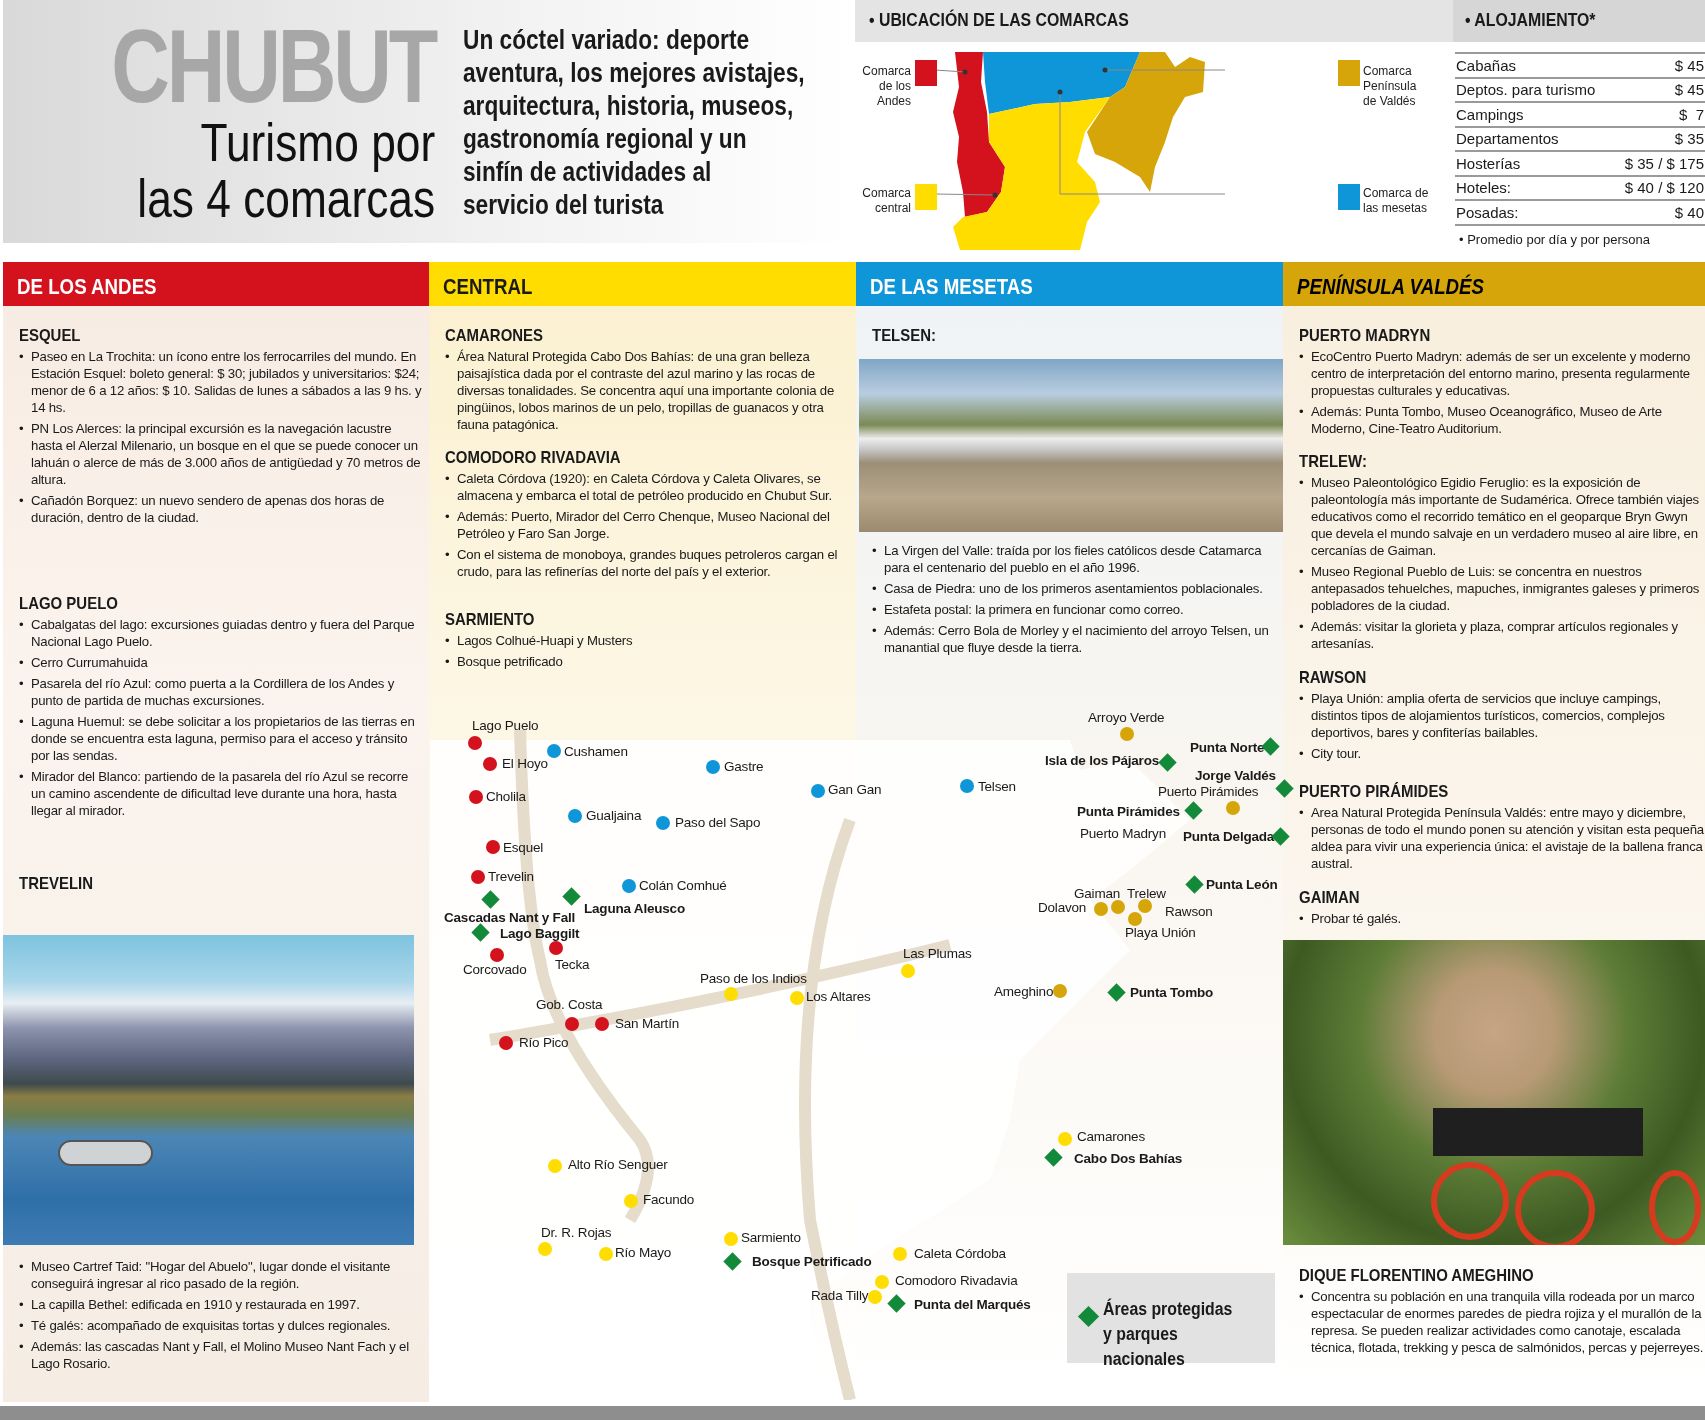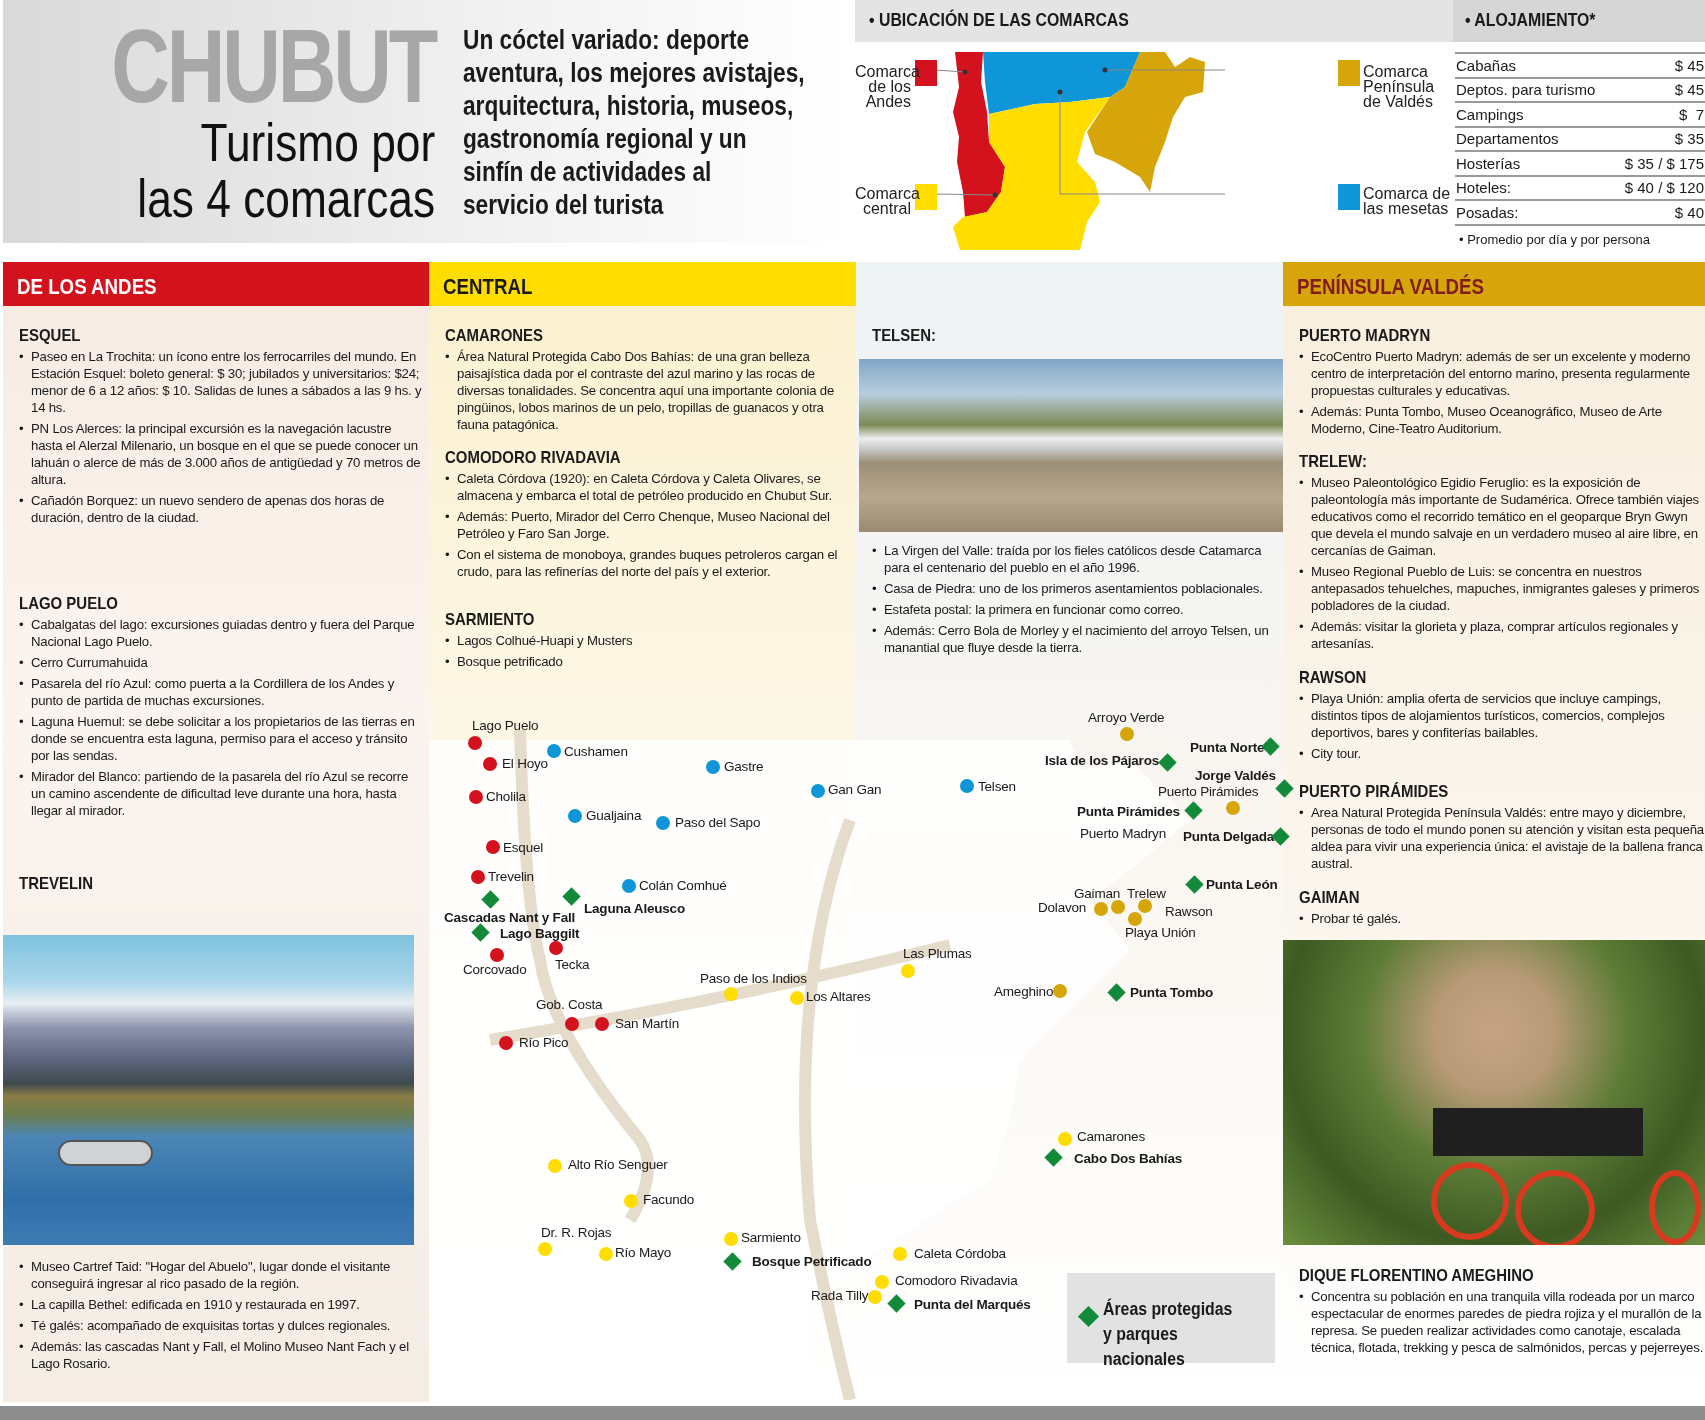--- a/index.html
+++ b/index.html
@@ -14,21 +14,21 @@
                color: #a7a7a8; letter-spacing: -4px; transform: scaleX(0.78); transform-origin: right top; line-height: 1; }
   #hero .sub { position: absolute; right: 420px; top: 114px; font-size: 54px; color: #111; text-align: right;
                line-height: 56px; transform: scaleX(0.82); transform-origin: right top; white-space: nowrap; }
   #hero .tag { position: absolute; left: 460px; top: 24px; width: 410px; font-size: 27px; font-weight: 700; line-height: 33px;
                transform: scaleX(0.84); transform-origin: left top; white-space: pre-line; }
 
   #ubic { position: absolute; left: 855px; top: 0; width: 598px; height: 250px; }
   #ubic .bar { height: 42px; background: #e4e4e5; font-weight: 700; font-size: 18px; padding: 10px 14px; }
   #ubic .bar span { transform: scaleX(0.88); display: inline-block; transform-origin: left; }
   #ubic svg { position: absolute; left: 0; top: 42px; }
-  .leg { position: absolute; font-size: 16px; line-height: 15px; color: #222; }
+  .leg { position: absolute; font-size: 12px; line-height: 15px; color: #222; }
   .leg.r { text-align: right; }
 
   #aloj { position: absolute; left: 1453px; top: 0; width: 252px; height: 250px; }
   #aloj .bar { height: 42px; background: #d6d6d7; font-weight: 700; font-size: 18px; padding: 10px 12px; }
   #aloj .bar span { transform: scaleX(0.88); display: inline-block; transform-origin: left; }
   #aloj table { width: 250px; border-collapse: collapse; margin-top: 10px; margin-left: 2px; font-size: 15px; }
   #aloj td { border-top: 2px solid #9a9a9a; height: 24.5px; padding: 0 1px; }
   #aloj tr:last-child td { border-bottom: 2px solid #9a9a9a; }
   #aloj td.v { text-align: right; }
   #aloj .note { font-size: 13px; margin: 6px 0 0 6px; }
@@ -37,21 +37,21 @@
   .col { position: absolute; top: 262px; height: 1140px; overflow: hidden; }
   .col .hd { height: 44px; font-size: 22px; font-weight: 700; padding: 12px 14px; }
   .col .hd span { display: inline-block; transform: scaleX(0.85); transform-origin: left; }
   #c1 { left: 3px; width: 426px; background: linear-gradient(180deg, #f7ebe2 0%, #fbf4ee 40%, #f5ede4 100%); }
   #c2 { left: 429px; width: 427px; background: linear-gradient(180deg, #fbf0cf 0%, #fdf8ea 50%, #ffffff 100%); }
   #c3 { left: 856px; width: 427px; background: linear-gradient(180deg, #eef3f6 0%, #faf6f0 50%, #ffffff 100%); }
   #c4 { left: 1283px; width: 422px; background: linear-gradient(180deg, #f8eedd 0%, #fbf6ee 60%, #ffffff 100%); }
   #c1 .hd { background: #d3121e; color: #fff; }
   #c2 .hd { background: #ffdd00; color: #1a1a1a; }
   #c3 .hd { background: #0f96d8; color: #fff; }
-  #c4 .hd { background: #d5a50a; color: #7f1d1d; }
+  #c4 .hd { background: #d5a50a; color: #000000; font-style: italic; }
 
   .sec { position: absolute; left: 16px; width: 405px; }
   .sec h3 { font-size: 17px; font-weight: 700; margin-bottom: 2px; transform: scaleX(0.88); transform-origin: left; white-space: nowrap; }
   .sec ul { list-style: none; }
   .sec li { font-size: 13.2px; line-height: 17px; padding-left: 12px; position: relative; margin-bottom: 4px; letter-spacing: -0.2px; }
   .sec li::before { content: "•"; position: absolute; left: 0; top: 0; }
 
   .photo { position: absolute; overflow: hidden; }
   #photo-lake { left: 3px; top: 935px; width: 411px; height: 310px;
      background: linear-gradient(180deg, #7ec3de 0%, #a9d6ea 15%, #e8eef3 22%, #8d94ad 30%, #5d667f 40%, #3e4a4d 48%, #8a7d45 52%, #6b7d4f 58%, #4c86b6 65%, #2f6fa8 85%, #3d7bb3 100%); }
@@ -221,20 +221,21 @@
   <div class="sec" style="top:348px">
     <h3>SARMIENTO</h3>
     <ul>
       <li>Lagos Colhué-Huapi y Musters</li>
       <li>Bosque petrificado</li>
     </ul>
   </div>
 </div>
 
 <div id="c3" class="col">
+  <div class="hd"><span>DE LAS MESETAS</span></div>
   <div class="sec" style="top:64px">
     <h3>TELSEN:</h3>
   </div>
   <div class="sec" style="top:280px">
     <ul>
       <li>La Virgen del Valle: traída por los fieles católicos desde Catamarca para el centenario del pueblo en el año 1996.</li>
       <li>Casa de Piedra: uno de los primeros asentamientos poblacionales.</li>
       <li>Estafeta postal: la primera en funcionar como correo.</li>
       <li>Además: Cerro Bola de Morley y el nacimiento del arroyo Telsen, un manantial que fluye desde la tierra.</li>
     </ul>

